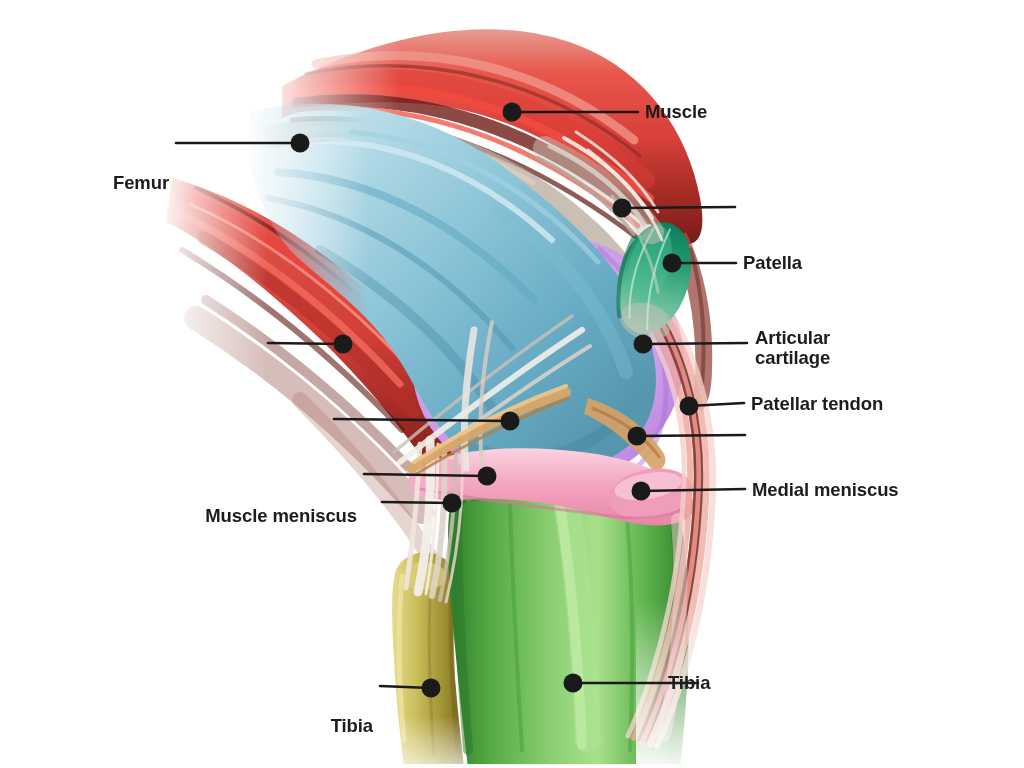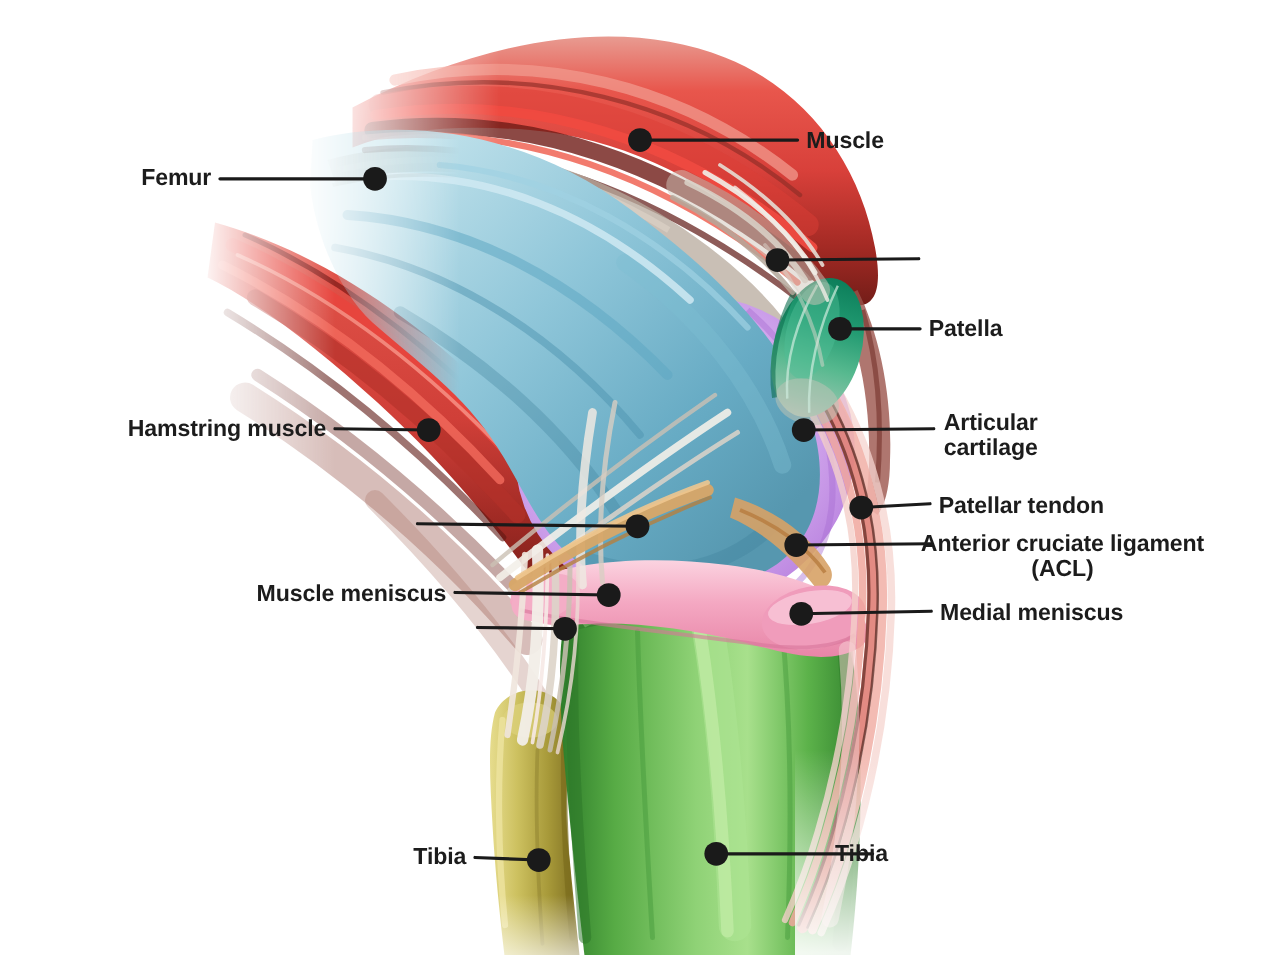--- a/index.html
+++ b/index.html
@@ -1,23 +1,23 @@
 <!DOCTYPE html>
 <html><head>
 <meta charset="utf-8">
 <style>
   html,body{margin:0;padding:0;background:#fff;}
   #stage{position:relative;width:1024px;height:764px;background:#ffffff;overflow:hidden;
          font-family:"Liberation Sans",sans-serif;}
   #art{position:absolute;left:0;top:0;}
   .lbl{position:absolute;font-weight:bold;font-size:18.5px;line-height:20px;
        color:#1c1c1c;white-space:nowrap;letter-spacing:-0.1px;}
-  .lbl span{display:block;}
+  .lbl span{display:block;text-align:right;}
   .lbl.c{transform:translateX(-50%);text-align:center;}
-  .lbl.r{text-align:left;}
+  .lbl.r{text-align:left;margin-top:41px;}
   #lbl-muscle{left:645px;top:102px}
   #lbl-femur{right:855px;top:132px}
   #lbl-quadriceps-tendon{left:742px;top:197px}
   #lbl-patella{left:743px;top:253px}
   #lbl-hamstring-muscle{right:763px;top:333px}
   #lbl-articular-cartilage{left:755px;top:328px}
   #lbl-patellar-tendon{left:751px;top:394px}
   #lbl-acl{left:850px;top:425px}
   #lbl-medial-meniscus{left:752px;top:480px}
   #lbl-tendon-popliteus{left:251px;top:408px}
@@ -284,28 +284,23 @@
     <circle cx="637" cy="436" r="9.5"></circle>
     <circle cx="641" cy="491" r="9.5"></circle>
     <circle cx="431" cy="688" r="9.5"></circle>
     <circle cx="573" cy="683" r="9.5"></circle>
   </g>
 </svg>
 
 <div class="lbl" id="lbl-muscle">Muscle</div>
 <div class="lbl r" id="lbl-femur">Femur</div>
 <div class="lbl" id="lbl-patella">Patella</div>
-<div class="lbl r" id="lbl-hamstring-muscle">Hamstring muscle</div>
 <div class="lbl" id="lbl-articular-cartilage">
   <span>Articular</span>
   <span>cartilage</span>
 </div>
 <div class="lbl" id="lbl-patellar-tendon">Patellar tendon</div>
-<div class="lbl c" id="lbl-acl">
-  <span>Anterior cruciate ligament</span>
-  <span>(ACL)</span>
-</div>
 <div class="lbl" id="lbl-medial-meniscus">Medial meniscus</div>
 <div class="lbl r" id="lbl-lateral-meniscus">Muscle meniscus</div>
 <div class="lbl r" id="lbl-fibula">Tibia</div>
 <div class="lbl" id="lbl-tibia">Tibia</div>
 
 </div>
 
 </body></html>

